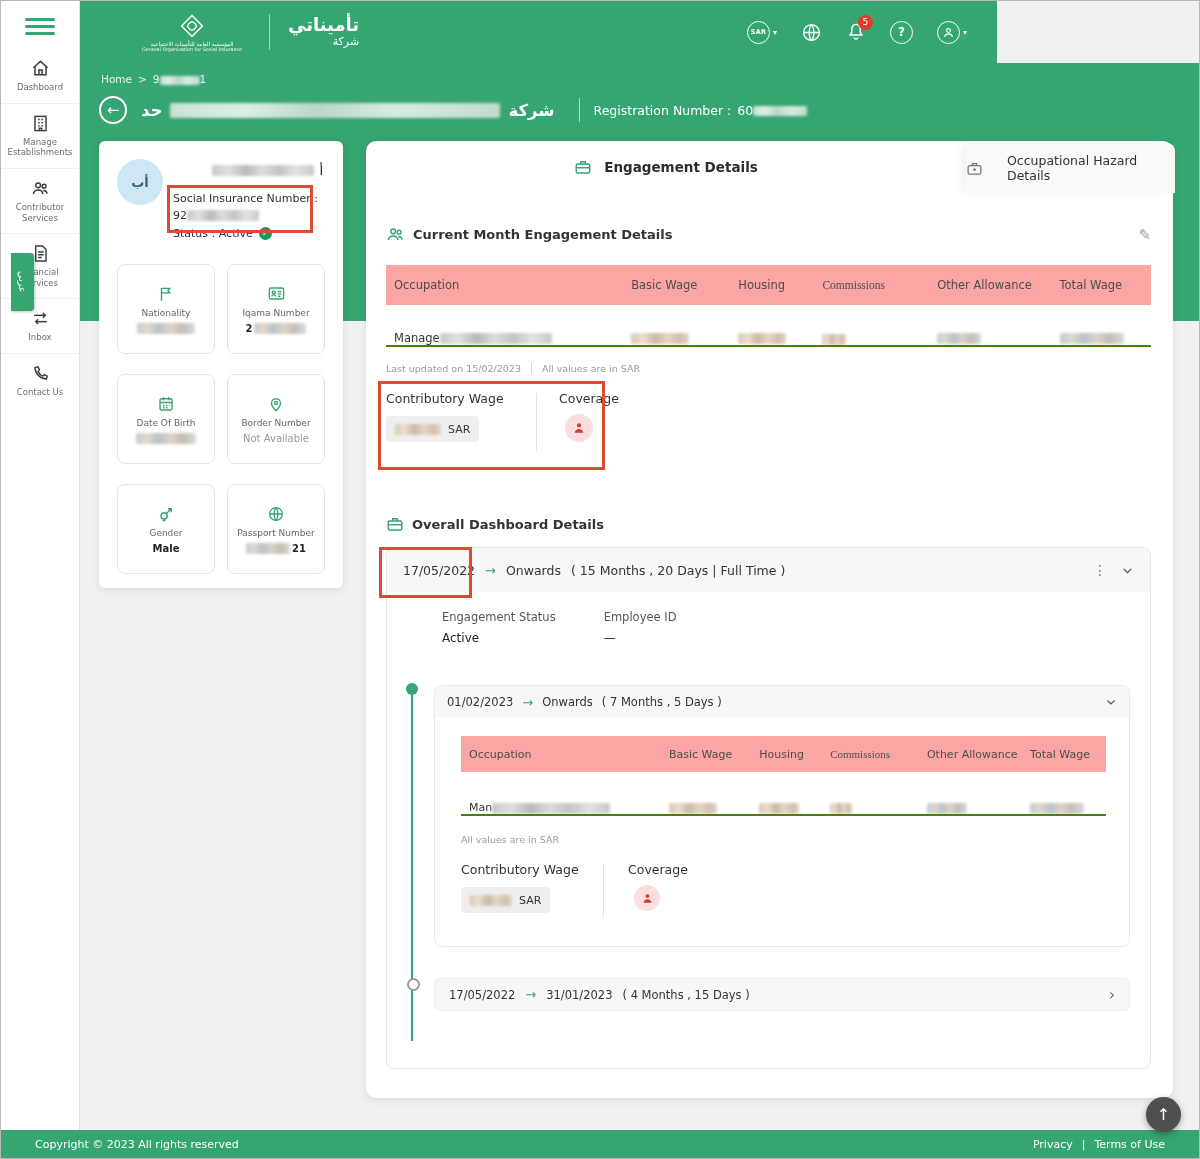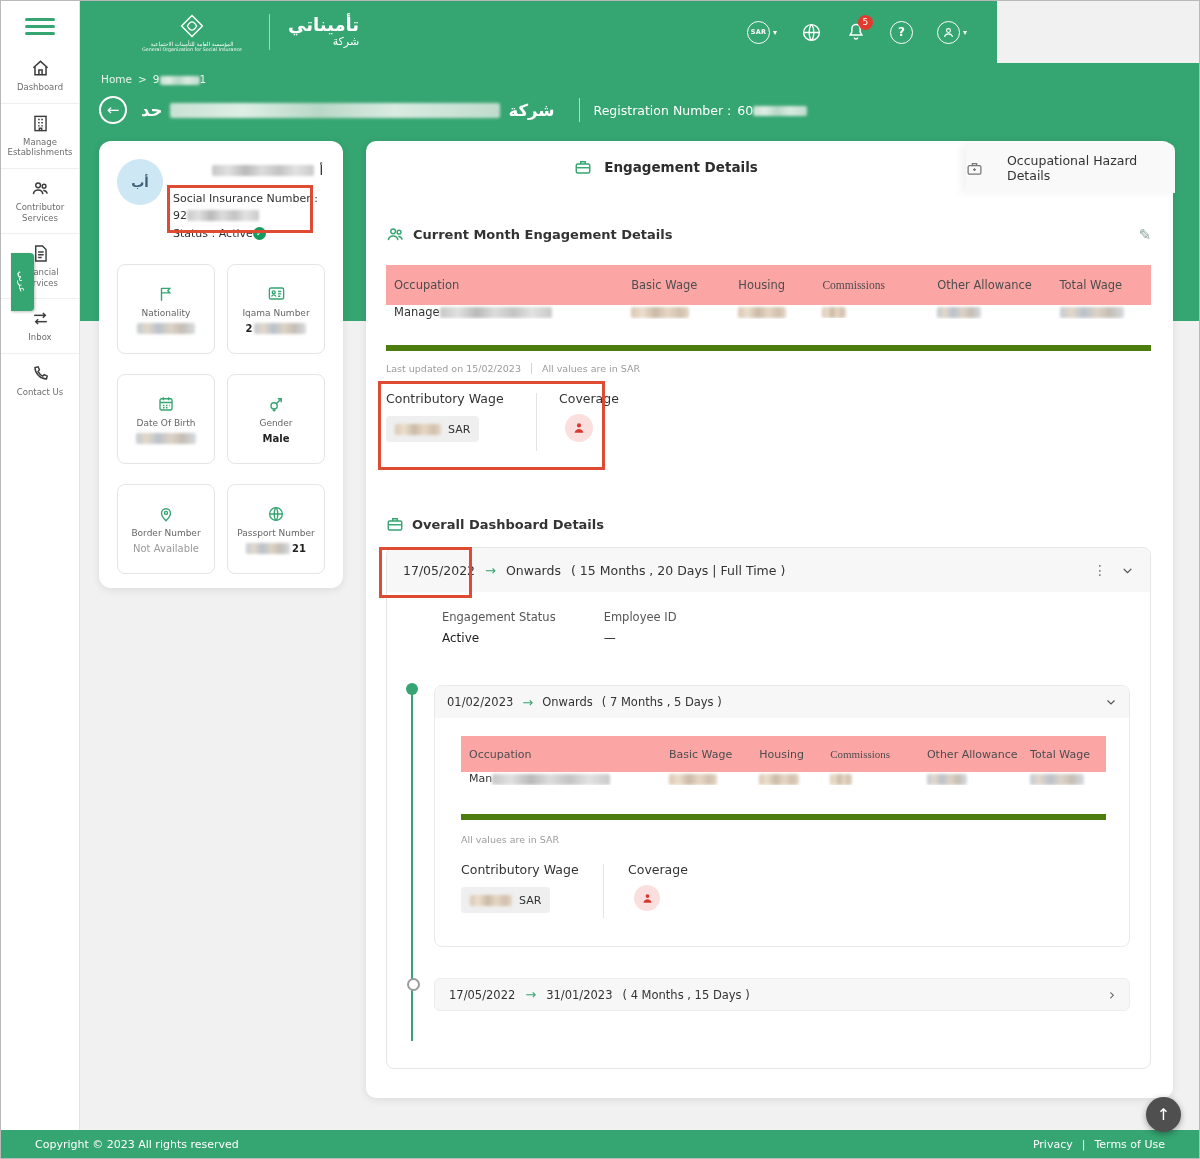--- a/index.html
+++ b/index.html
@@ -51,28 +51,28 @@
   
   .breadcrumb{position:absolute;left:100px;top:72px;z-index:2;display:flex;align-items:center;gap:6px;
               color:#eaf6ee;font-size:10.5px;}
   .titlebar{position:absolute;left:98px;top:95px;z-index:2;display:flex;align-items:center;color:#fff;}
   .back-btn{width:28px;height:28px;border:2px solid #fff;border-radius:50%;display:flex;align-items:center;
             justify-content:center;font-size:15px;cursor:pointer;box-sizing:border-box;}
   .company{direction:rtl;margin:0 10px 0 14px;font-size:16.5px;font-weight:bold;display:flex;align-items:center;gap:8px;}
   .title-div{width:1px;height:24px;background:rgba(255,255,255,.6);margin:0 14px;}
   .reg{font-size:12.5px;display:flex;align-items:center;gap:6px;}
   
-  .profile-card{position:absolute;left:98px;top:140px;width:244px;height:447px;background:#fff;border-radius:12px;
+  .profile-card{position:absolute;left:98px;top:140px;width:244px;height:447px;background:#fff;border-radius:6px;
                 box-shadow:0 2px 8px rgba(0,0,0,.09);z-index:2;}
   .avatar{position:absolute;left:18px;top:18px;width:46px;height:46px;border-radius:50%;background:#cde7f4;
           color:#3e6078;font-size:13px;display:flex;align-items:center;justify-content:center;font-weight:bold;}
   .p-name{position:absolute;left:74px;top:22px;width:150px;direction:rtl;font-size:13px;color:#222;
           display:flex;align-items:center;gap:5px;}
   .p-sin{position:absolute;left:74px;top:50px;width:160px;font-size:11px;color:#2f2f2f;line-height:1.5;}
-  .p-status{position:absolute;left:74px;top:86px;font-size:11px;color:#2f2f2f;display:flex;align-items:center;}
+  .p-status{position:absolute;left:74px;top:86px;font-size:11px;color:#2f2f2f;display:flex;align-items:center;gap:6px;}
   .check-badge{width:13px;height:13px;border-radius:50%;background:#179c5f;color:#fff;font-size:8px;
                display:inline-flex;align-items:center;justify-content:center;}
   .tiles{position:absolute;left:18px;top:123px;width:208px;display:grid;grid-template-columns:1fr 1fr;gap:20px 12px;}
   .tile{border:1px solid #e5e5e5;border-radius:8px;height:90px;display:flex;flex-direction:column;align-items:center;
         justify-content:center;gap:5px;box-sizing:border-box;background:#fff;}
   .tile .ic{color:var(--green);}
   .tlabel{font-size:9px;color:#666;}
   .tvalue{font-size:10px;color:#222;font-weight:bold;display:flex;align-items:center;gap:2px;}
   .tvalue.muted{color:#9a9a9a;font-weight:normal;}
   
@@ -81,21 +81,21 @@
   .occ-tab{position:absolute;left:965px;top:142px;width:209px;height:50px;background:#f8f9f8;border-radius:8px 8px 0 0;
            z-index:3;display:flex;align-items:center;justify-content:center;gap:24px;font-size:12.5px;color:#333;
            box-shadow:-5px 0 8px rgba(0,0,0,.05);cursor:pointer;}
   .eng-title{position:absolute;left:0;top:0;width:600px;height:52px;display:flex;align-items:center;justify-content:center;
              gap:12px;font-size:13.5px;font-weight:bold;color:#2d2d2d;cursor:pointer;}
   .sec-head{position:absolute;left:20px;display:flex;align-items:center;gap:8px;font-size:13px;font-weight:bold;color:#333;width:765px;}
   .edit-pencil{margin-left:auto;color:#8aa59a;font-size:15px;cursor:pointer;}
   
   .tbl{position:absolute;left:20px;top:124px;width:765px;}
   .thead{display:flex;background:#fca5a5;height:40px;align-items:center;font-size:11.5px;color:#4d4d4d;}
-  .trow{display:flex;height:40px;align-items:flex-start;border-bottom:6px solid #4d7c0f;font-size:11.5px;color:#333;}
+  .trow{display:flex;height:40px;align-items:flex-end;border-bottom:2px solid #4d7c0f;font-size:11.5px;color:#333;}
   .cell{padding:0 8px;box-sizing:border-box;white-space:nowrap;overflow:hidden;}
   .c1{width:31%;} .c2{width:14%;} .c3{width:11%;} .c4{width:15%;font-family:Liberation Serif, serif;} .c5{width:16%;} .c6{width:13%;}
   .note-row{position:absolute;left:20px;top:222px;font-size:9.5px;color:#9b9b9b;display:flex;align-items:center;gap:10px;}
   .vline{width:1px;height:11px;background:#d4d4d4;}
   
   .wage-block{display:flex;align-items:flex-start;}
   .wage-main{position:absolute;left:20px;top:250px;}
   .w-label{font-size:12.5px;color:#333;}
   .chip{margin-top:10px;background:#efefef;border-radius:4px;height:26px;display:inline-flex;align-items:center;
         padding:0 9px;gap:7px;font-size:11px;color:#333;}
@@ -342,37 +342,37 @@
             </svg>
         </span>
         <div class="tlabel">Date Of Birth</div>
         <div class="tvalue">
             <span class="rd mix" style="width:60px;"></span>
           </div>
       </div>
       <div class="tile">
         <span class="ic">
           <svg width="18" height="18" viewBox="0 0 24 24" fill="none" stroke="currentColor" stroke-width="1.8">
+              <path d="M12 21s-6-5.8-6-10a6 6 0 1 1 12 0c0 4.2-6 10-6 10z"></path>
+              <circle cx="12" cy="10.5" r="2"></circle>
+            </svg>
+        </span>
+        <div class="tlabel">Border Number</div>
+        <div class="tvalue muted">Not Available</div>
+      </div>
+      <div class="tile">
+        <span class="ic">
+          <svg width="18" height="18" viewBox="0 0 24 24" fill="none" stroke="currentColor" stroke-width="1.8">
               <circle cx="9.5" cy="14.5" r="4.2"></circle>
               <path d="M12.6 11.4 19 5M14.5 5H19v4.5"></path>
               <path d="M9.5 18.7V22M7.6 20.4h3.8"></path>
             </svg>
         </span>
         <div class="tlabel">Gender</div>
         <div class="tvalue">Male</div>
-      </div>
-      <div class="tile">
-        <span class="ic">
-          <svg width="18" height="18" viewBox="0 0 24 24" fill="none" stroke="currentColor" stroke-width="1.8">
-              <path d="M12 21s-6-5.8-6-10a6 6 0 1 1 12 0c0 4.2-6 10-6 10z"></path>
-              <circle cx="12" cy="10.5" r="2"></circle>
-            </svg>
-        </span>
-        <div class="tlabel">Border Number</div>
-        <div class="tvalue muted">Not Available</div>
       </div>
       <div class="tile">
         <span class="ic">
           <svg width="18" height="18" viewBox="0 0 24 24" fill="none" stroke="currentColor" stroke-width="1.7">
               <circle cx="12" cy="12" r="8.5"></circle>
               <path d="M3.5 12h17M12 3.5c3.2 3.2 3.2 13.8 0 17-3.2-3.2-3.2-13.8 0-17z"></path>
             </svg>
         </span>
         <div class="tlabel">Passport Number</div>
         <div class="tvalue">

